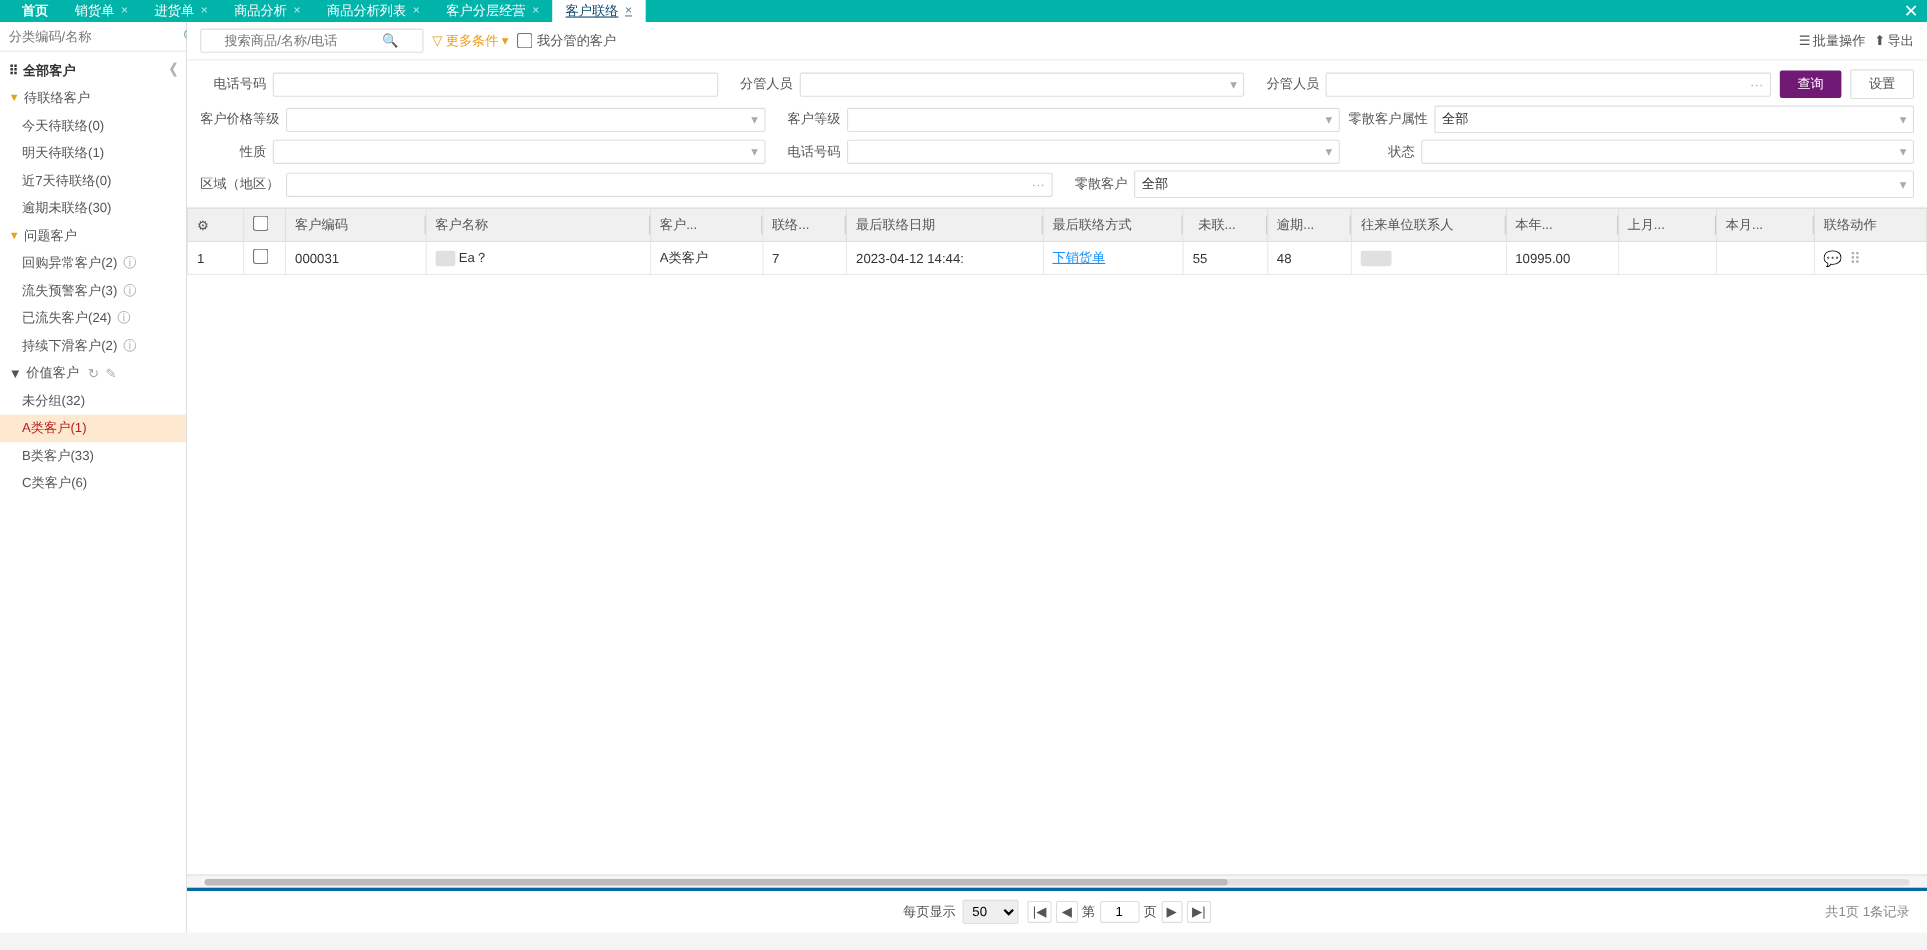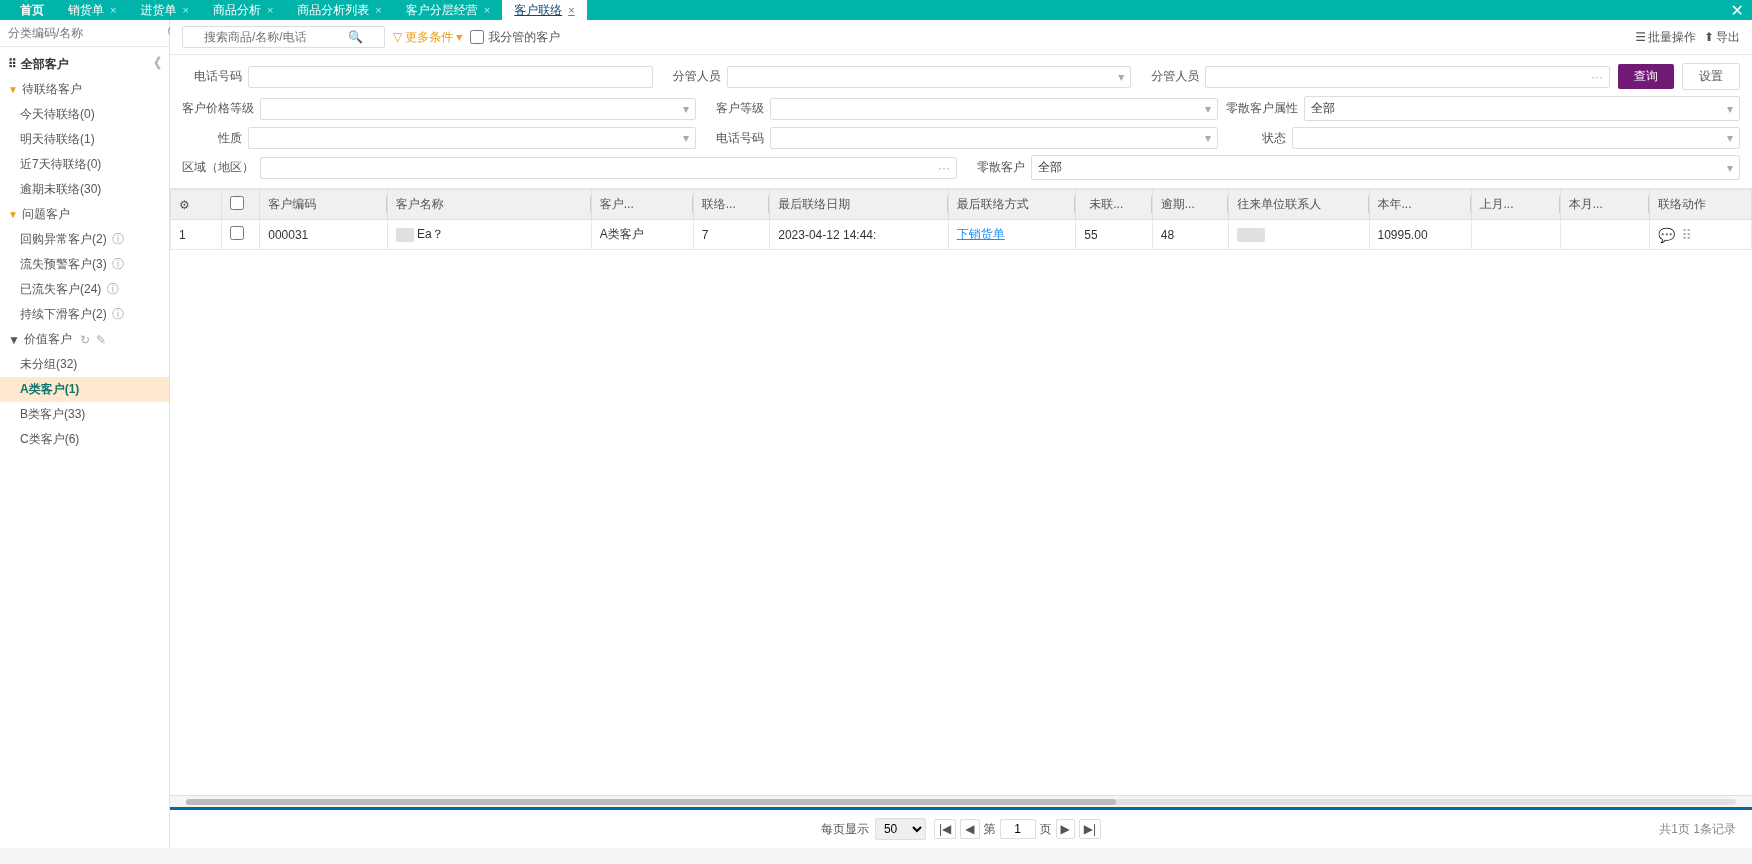--- a/index.html
+++ b/index.html
@@ -42,21 +42,21 @@
     .sidebar-header .collapse-icon { margin-left: auto; cursor: pointer; color: #aaa; font-size: 14px; }
     .sidebar-section-title {
       display: flex; align-items: center; padding: 4px 8px; color: #555;
       font-size: 12px; gap: 4px; cursor: pointer;
     }
     .sidebar-section-title .arrow { color: #e8a020; font-size: 10px; }
     .sidebar-item {
       padding: 4px 8px 4px 20px; color: #555; cursor: pointer; font-size: 12px;
       white-space: nowrap; overflow: hidden; text-overflow: ellipsis;
     }
-    .sidebar-item.active { background: #ffe8d0; color: #0f766e; font-weight: bold; }
+    .sidebar-item.active { background: #ffe8d0; color: #b91c1c; font-weight: normal; }
     .sidebar-value-header {
       display: flex; align-items: center; padding: 4px 8px; color: #555;
       font-size: 12px; gap: 4px; cursor: pointer;
     }
 
     
     .content { flex: 1; display: flex; flex-direction: column; background: #f5f5f5; overflow: hidden; }
 
     
     .filter-bar {

